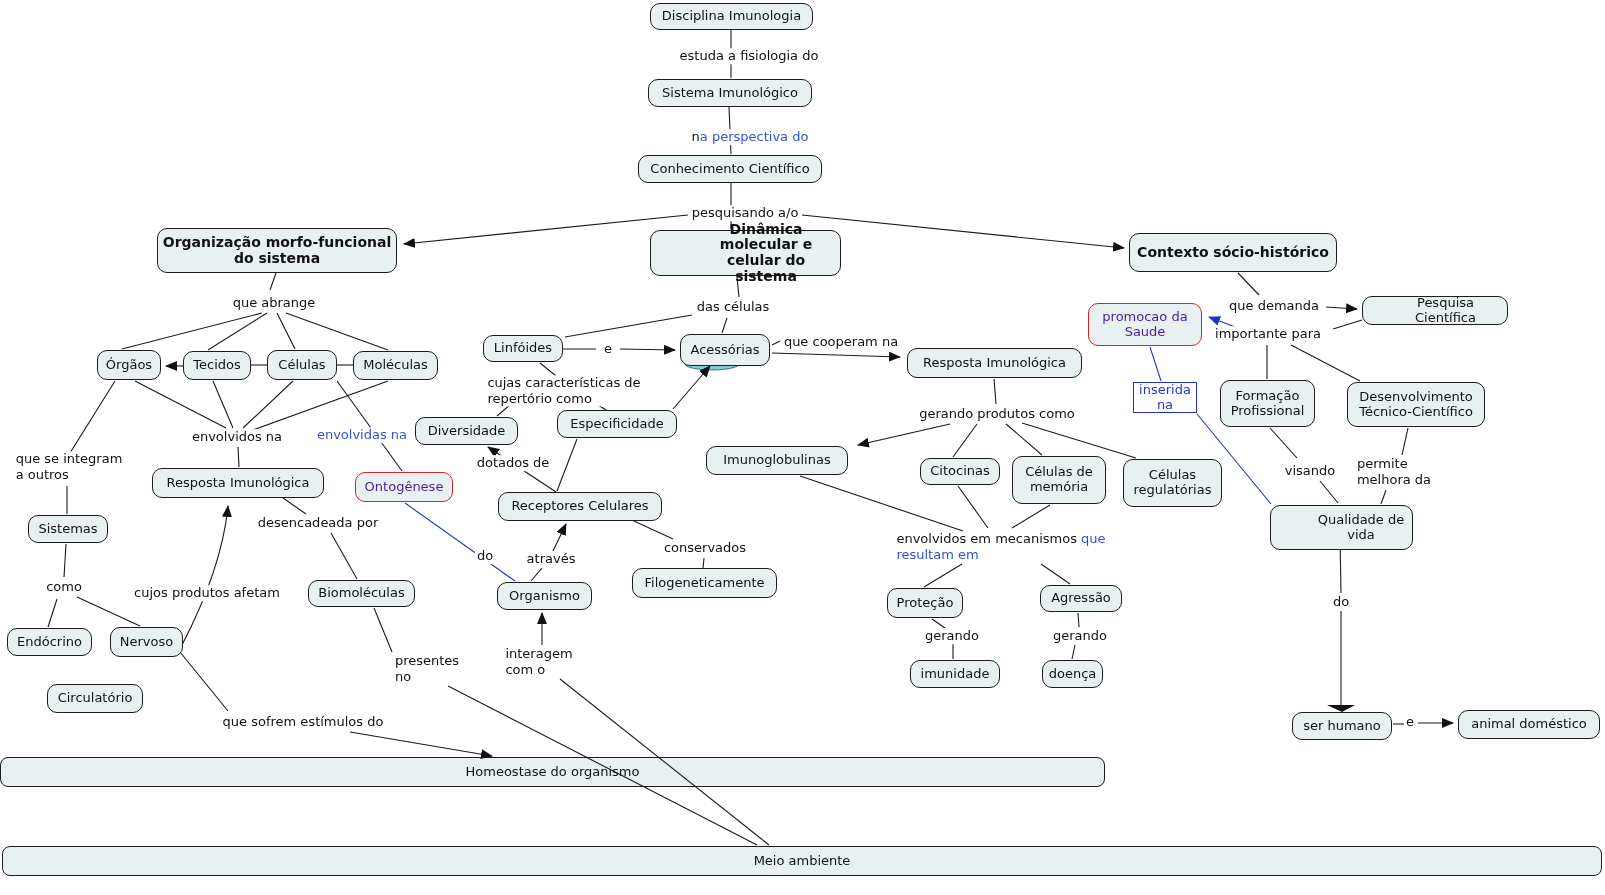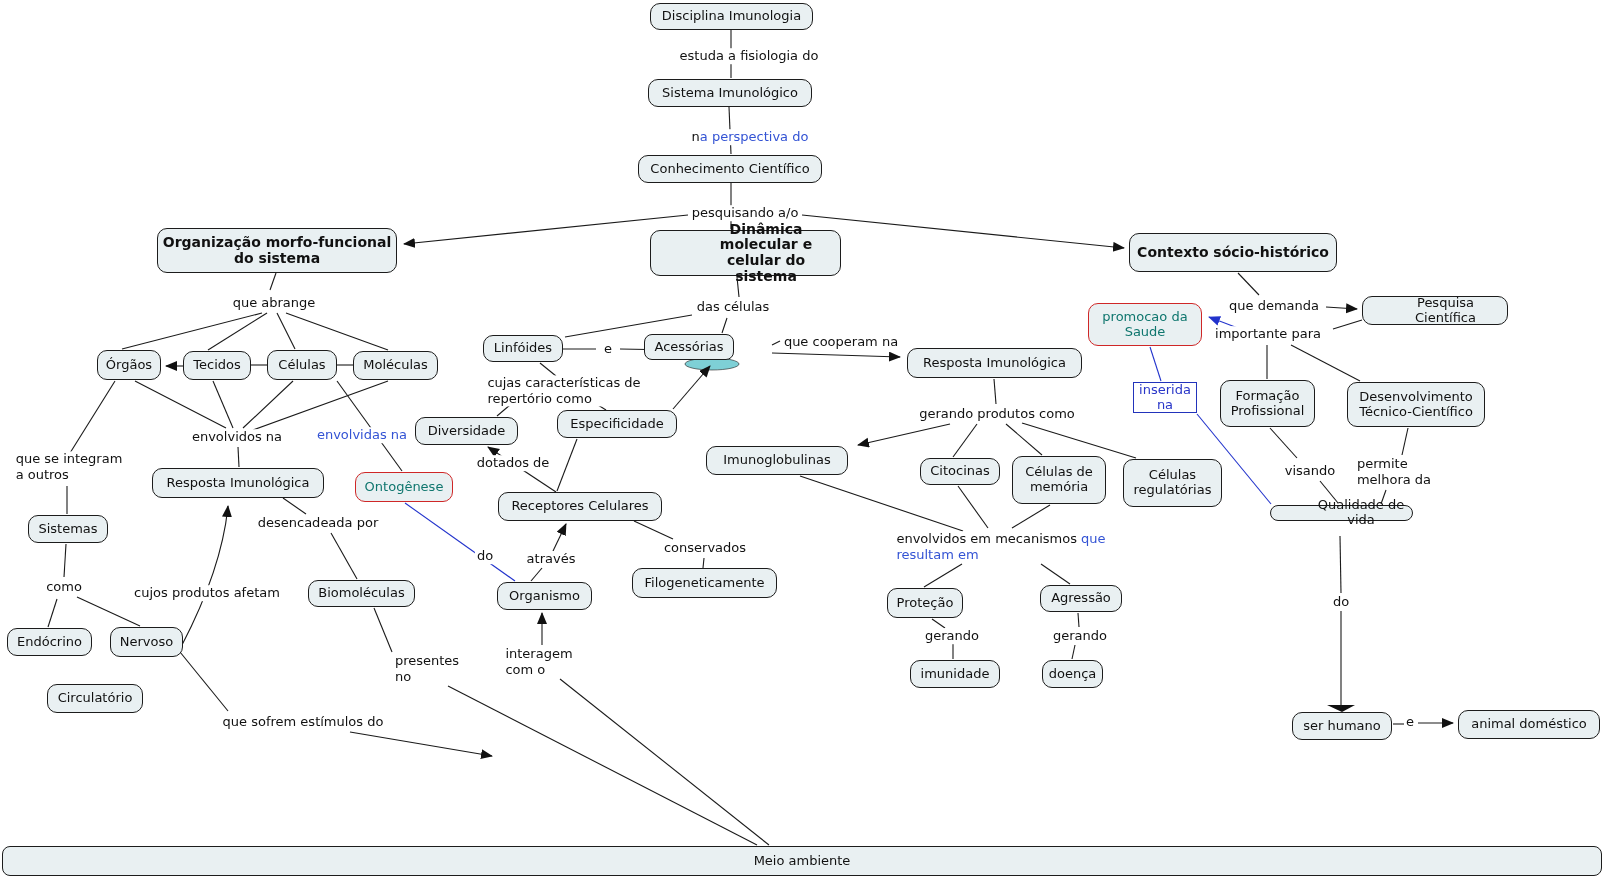--- a/index.html
+++ b/index.html
@@ -3,21 +3,21 @@
 <meta charset="utf-8">
 <style>
   html,body{margin:0;padding:0;background:#fff;}
   #canvas{position:relative;width:1605px;height:895px;background:#fff;overflow:hidden;
           font-family:"DejaVu Sans","Liberation Sans",sans-serif;}
   #wires{position:absolute;left:0;top:0;z-index:2;}
   .node{position:absolute;box-sizing:border-box;display:flex;align-items:center;justify-content:center;
         text-align:center;border:1px solid #1c1c1c;border-radius:10px;background:#e9f0f2;
         color:#111;font-size:13px;line-height:1.12;white-space:pre-line;z-index:3;padding:1px 3px;}
   .node.bold{font-weight:bold;font-size:14px;}
-  .node.red{border-color:#cf2727;color:#0f766e;}
+  .node.red{border-color:#cf2727;color:#4c1d95;}
   .node.blue-rect{border-radius:0;border-color:#2233bb;color:#2936c8;background:#fff;}
   .node.bar{border-radius:8px;z-index:1;}
   .lab{position:absolute;transform:translate(-50%,-50%);z-index:4;background:#fff;
        color:#111;font-size:13px;line-height:1.2;text-align:left;padding:0 2px;}
   .lab-line{white-space:nowrap;}
   .lab .blue{color:#3353d4;}
 </style>
 </head>
 <body>
 
@@ -131,21 +131,21 @@
     <div class="node" style="left: 267px; top: 350px; width: 70px; height: 30px;">Células</div>
     <div class="node" style="left: 353px; top: 351px; width: 85px; height: 29px;">Moléculas</div>
     <div class="node" style="left: 152px; top: 468px; width: 172px; height: 30px;">Resposta Imunológica</div>
     <div class="node red" style="left: 355px; top: 472px; width: 98px; height: 30px;">Ontogênese</div>
     <div class="node" style="left: 28px; top: 515px; width: 80px; height: 28px;">Sistemas</div>
     <div class="node" style="left: 7px; top: 628px; width: 85px; height: 28px;">Endócrino</div>
     <div class="node" style="left: 110px; top: 627px; width: 73px; height: 30px;">Nervoso</div>
     <div class="node" style="left: 47px; top: 684px; width: 96px; height: 29px;">Circulatório</div>
     <div class="node" style="left: 308px; top: 580px; width: 107px; height: 27px;">Biomoléculas</div>
     <div class="node" style="left: 483px; top: 335px; width: 80px; height: 27px;">Linfóides</div>
-    <div class="node" style="left: 644px; top: 334px; width: 90px; height: 26px; border-radius: 8px;">Acessórias</div>
+    <div class="node" style="left: 680px; top: 334px; width: 90px; height: 32px;">Acessórias</div>
     <div class="node" style="left: 415px; top: 417px; width: 103px; height: 28px;">Diversidade</div>
     <div class="node" style="left: 557px; top: 410px; width: 120px; height: 28px;">Especificidade</div>
     <div class="node" style="left: 498px; top: 492px; width: 164px; height: 29px;">Receptores Celulares</div>
     <div class="node" style="left: 497px; top: 582px; width: 95px; height: 28px;">Organismo</div>
     <div class="node" style="left: 632px; top: 568px; width: 145px; height: 30px;">Filogeneticamente</div>
     <div class="node" style="left: 907px; top: 348px; width: 175px; height: 30px;">Resposta Imunológica</div>
     <div class="node" style="left: 706px; top: 446px; width: 142px; height: 29px;">Imunoglobulinas</div>
     <div class="node" style="left: 920px; top: 458px; width: 80px; height: 27px;">Citocinas</div>
     <div class="node" style="left: 1012px; top: 456px; width: 94px; height: 48px;">Células de
 memória</div>
@@ -157,23 +157,24 @@
     <div class="node" style="left: 1042px; top: 660px; width: 61px; height: 28px;">doença</div>
     <div class="node red" style="left: 1088px; top: 303px; width: 114px; height: 43px;">promocao da
 Saude</div>
     <div class="node blue-rect" style="left: 1133px; top: 382px; width: 64px; height: 31px;">inserida
 na</div>
     <div class="node" style="left: 1362px; top: 296px; width: 146px; height: 29px; padding-left: 24px;">Pesquisa Científica</div>
     <div class="node" style="left: 1220px; top: 380px; width: 95px; height: 47px;">Formação
 Profissional</div>
     <div class="node" style="left: 1347px; top: 382px; width: 138px; height: 45px;">Desenvolvimento
 Técnico-Científico</div>
-    <div class="node" style="left: 1270px; top: 505px; width: 143px; height: 16px; padding-left: 42px;">Qualidade de vida</div>
+    <div class="node" style="left: 1270px; top: 505px; width: 143px; height: 45px; padding-left: 42px;">Qualidade de vida</div>
     <div class="node" style="left: 1292px; top: 712px; width: 100px; height: 28px;">ser humano</div>
     <div class="node" style="left: 1458px; top: 710px; width: 142px; height: 29px;">animal doméstico</div>
+    <div class="node bar" style="left: 0px; top: 757px; width: 1105px; height: 30px;">Homeostase do organismo</div>
     <div class="node bar" style="left: 2px; top: 846px; width: 1600px; height: 30px;">Meio ambiente</div>
     <div class="lab" style="left: 749px; top: 56px;">
       <div class="lab-line"><span>estuda a fisiologia do</span></div>
     </div>
     <div class="lab" style="left: 750px; top: 137px;">
       <div class="lab-line"><span>n</span><span class="blue">a perspectiva do</span></div>
     </div>
     <div class="lab" style="left: 745px; top: 213px;">
       <div class="lab-line"><span>pesquisando a/o</span></div>
     </div>

